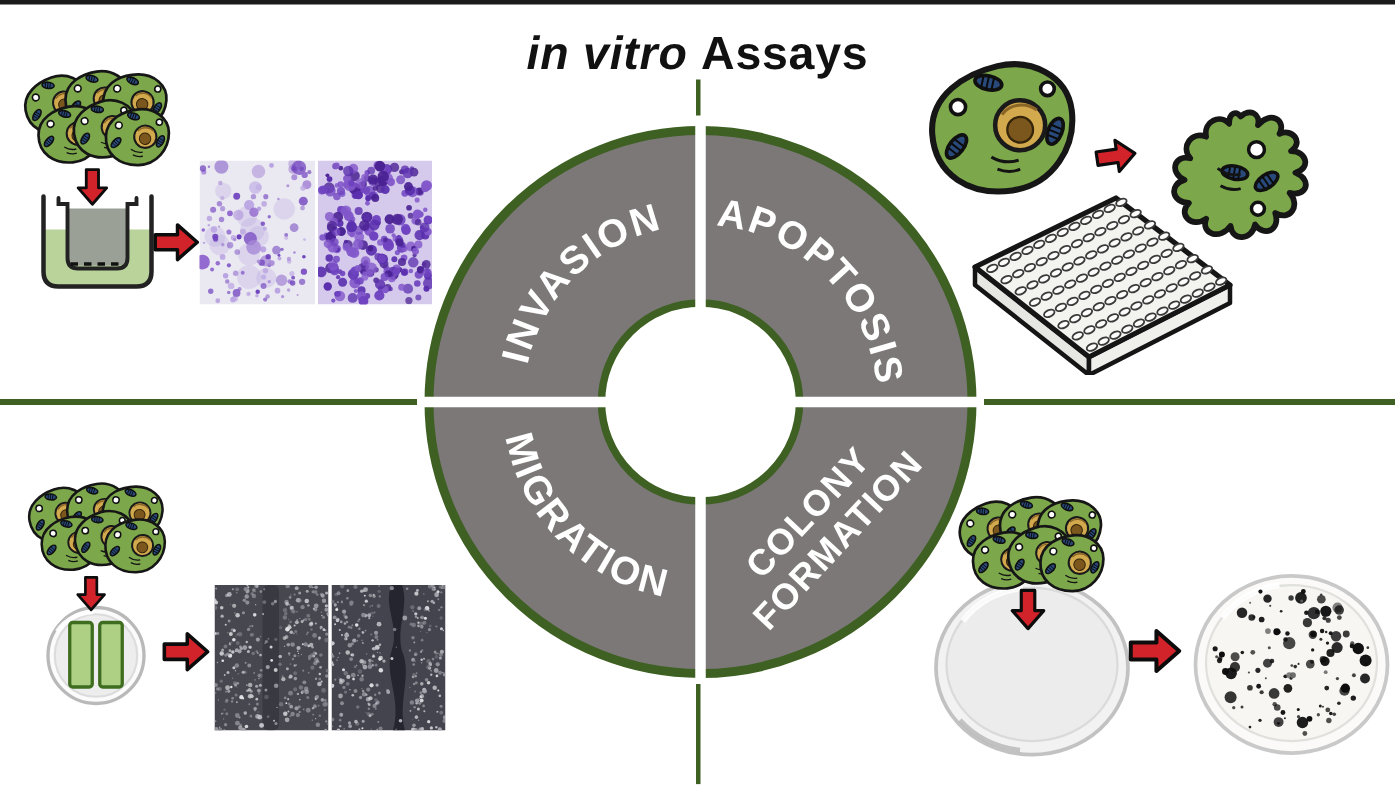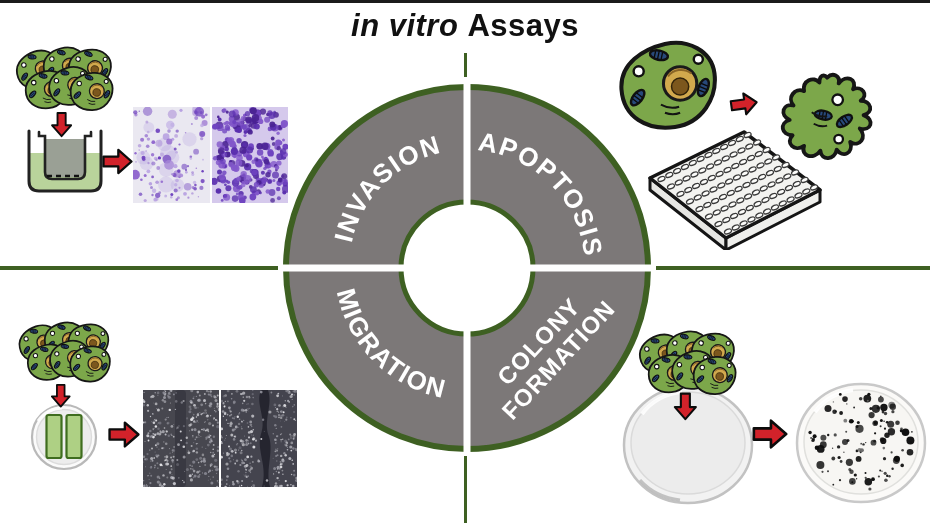--- a/index.html
+++ b/index.html
@@ -2,21 +2,21 @@
 <html><head>
 <meta charset="utf-8">
 <style>
   html,body{margin:0;padding:0;background:#fff;}
   #stage{
     position:relative;width:930px;height:523px;overflow:hidden;background:#fff;
     font-family:"Liberation Sans", sans-serif;
   }
   #top-line{position:absolute;left:0;top:0;width:930px;height:3px;background:#1b1b1b;}
   #title{
-    position:absolute;left:0;top:8px;width:930px;text-align:center;
+    position:absolute;left:0;top:18px;width:930px;text-align:center;
     font-size:31px;font-weight:bold;color:#111;letter-spacing:.5px;
   }
   #title .it{font-style:italic;margin-right:9px;}
   .gline{position:absolute;background:#3e6022;}
   #hline-left{left:0;top:266px;width:278px;height:4px;}
   #hline-right{left:656px;top:266px;width:274px;height:4px;}
   #vline-top{left:464px;top:53px;width:3px;height:24px;}
   #vline-bottom{left:464px;top:456px;width:3px;height:67px;}
   .art{position:absolute;}
   .wlabel{font-family:"Liberation Sans", sans-serif;font-weight:bold;font-size:26px;fill:#fff;letter-spacing:1.5px;}

